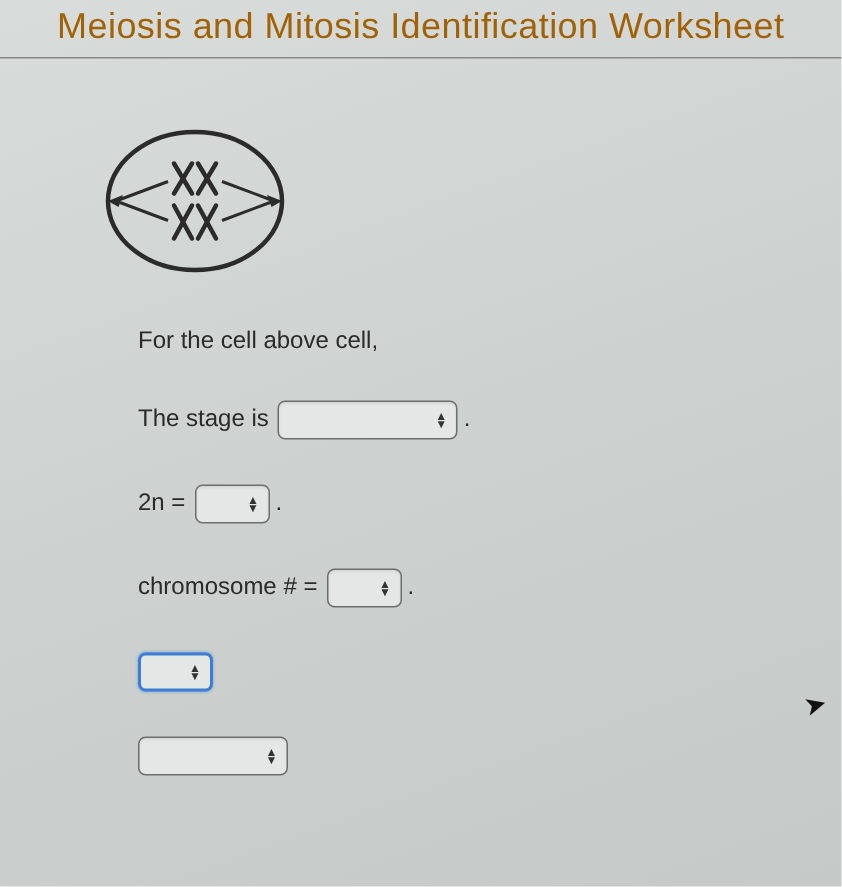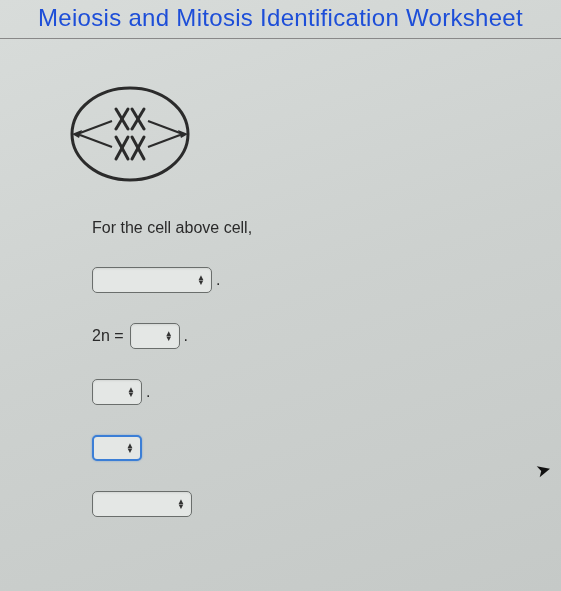--- a/index.html
+++ b/index.html
@@ -10,21 +10,21 @@
       font-family: Arial, Helvetica, sans-serif;
       background: linear-gradient(160deg, #d8dcda 0%, #cdd1cf 50%, #c5c9c7 100%);
       color: #2a2a2a;
       overflow: hidden;
       position: relative;
     }
     .title {
       font-size: 24px;
       padding: 4px 0 6px 0;
       text-align: center;
-      color: #1d4ed8;
+      color: #a16207;
       border-bottom: 1px solid #888;
       letter-spacing: 0.3px;
     }
     .cell-diagram {
       margin: 40px 0 30px 60px;
       width: 140px;
       height: 110px;
     }
     .question-block {
       margin-left: 92px;
@@ -113,20 +113,21 @@
       <line x1="72" y1="58" x2="84" y2="80"></line>
       <line x1="84" y1="58" x2="72" y2="80"></line>
     </g>
   </svg>
 </div>
 
 <div class="question-block">
   <div class="intro">For the cell above cell,</div>
 
   <div class="row">
+    <span class="row-label">The stage is</span>
     <span class="select-box w-large">
       <span class="stepper">
           <span>▲</span>
           <span>▼</span>
         </span>
     </span>
     <span class="period">.</span>
   </div>
 
   <div class="row">
@@ -134,20 +135,21 @@
     <span class="select-box w-small">
       <span class="stepper">
           <span>▲</span>
           <span>▼</span>
         </span>
     </span>
     <span class="period">.</span>
   </div>
 
   <div class="row">
+    <span class="row-label">chromosome # =</span>
     <span class="select-box w-med">
       <span class="stepper">
           <span>▲</span>
           <span>▼</span>
         </span>
     </span>
     <span class="period">.</span>
   </div>
 
   <div class="row">

